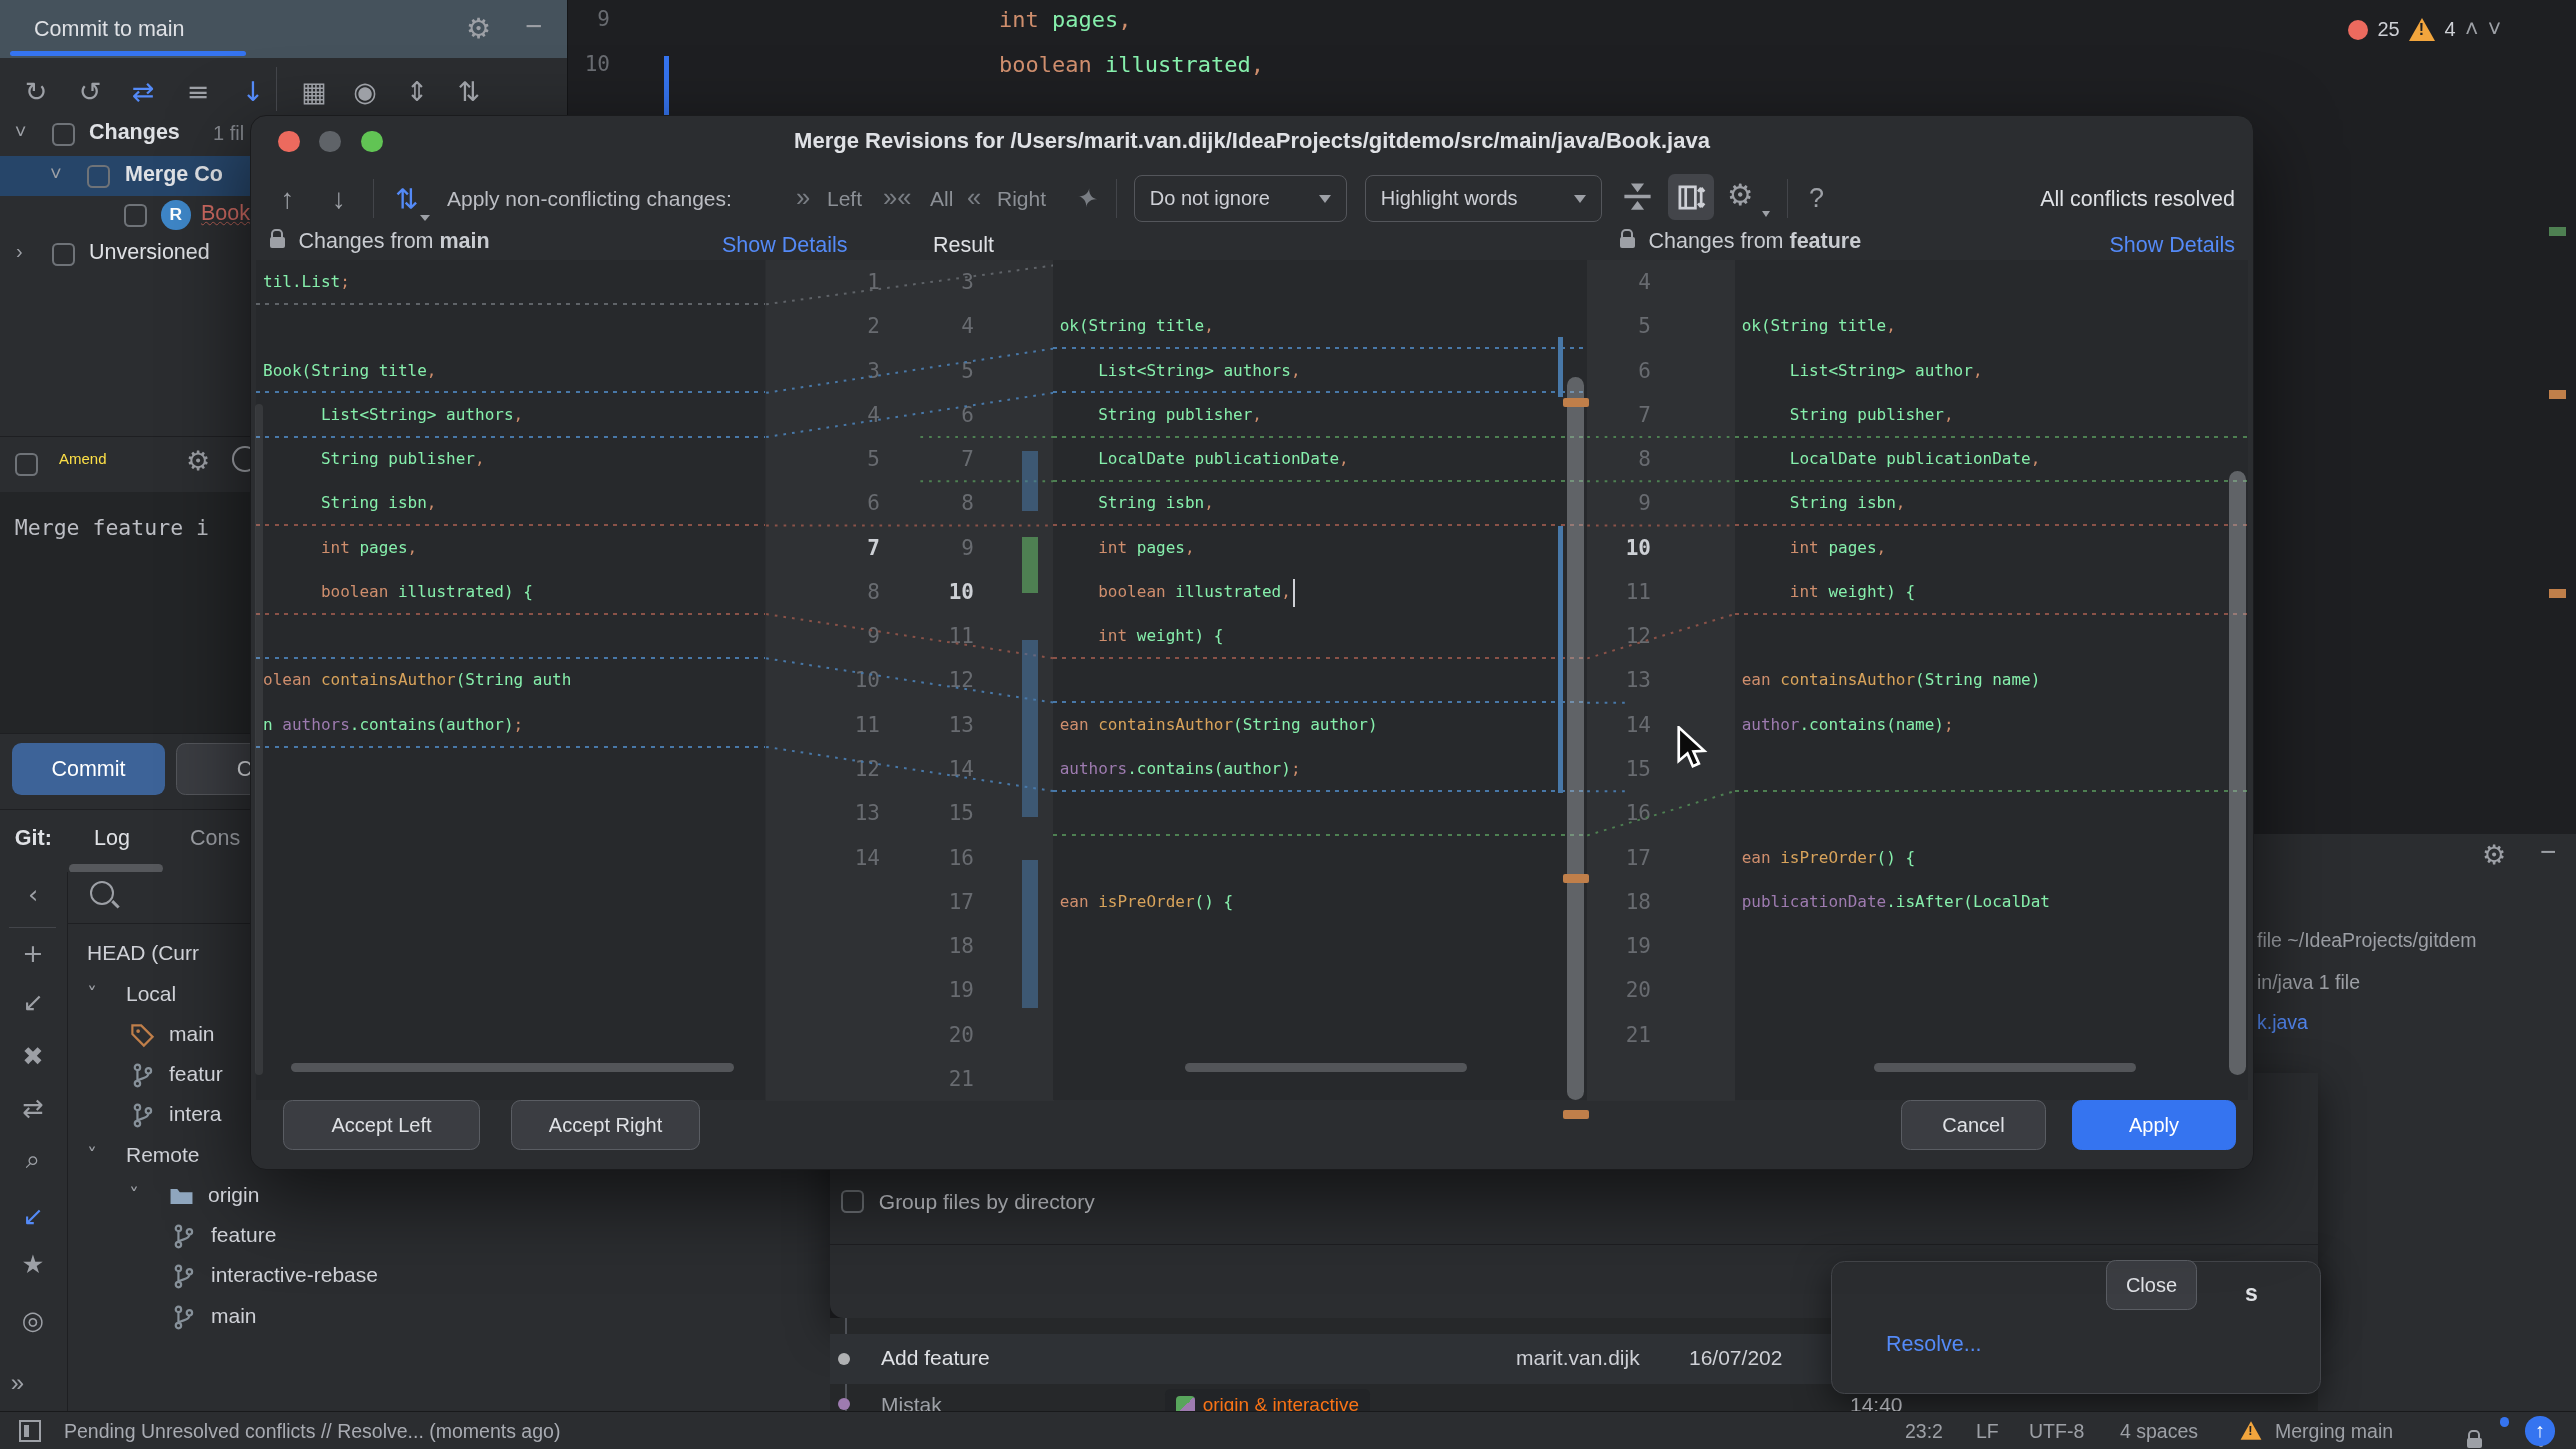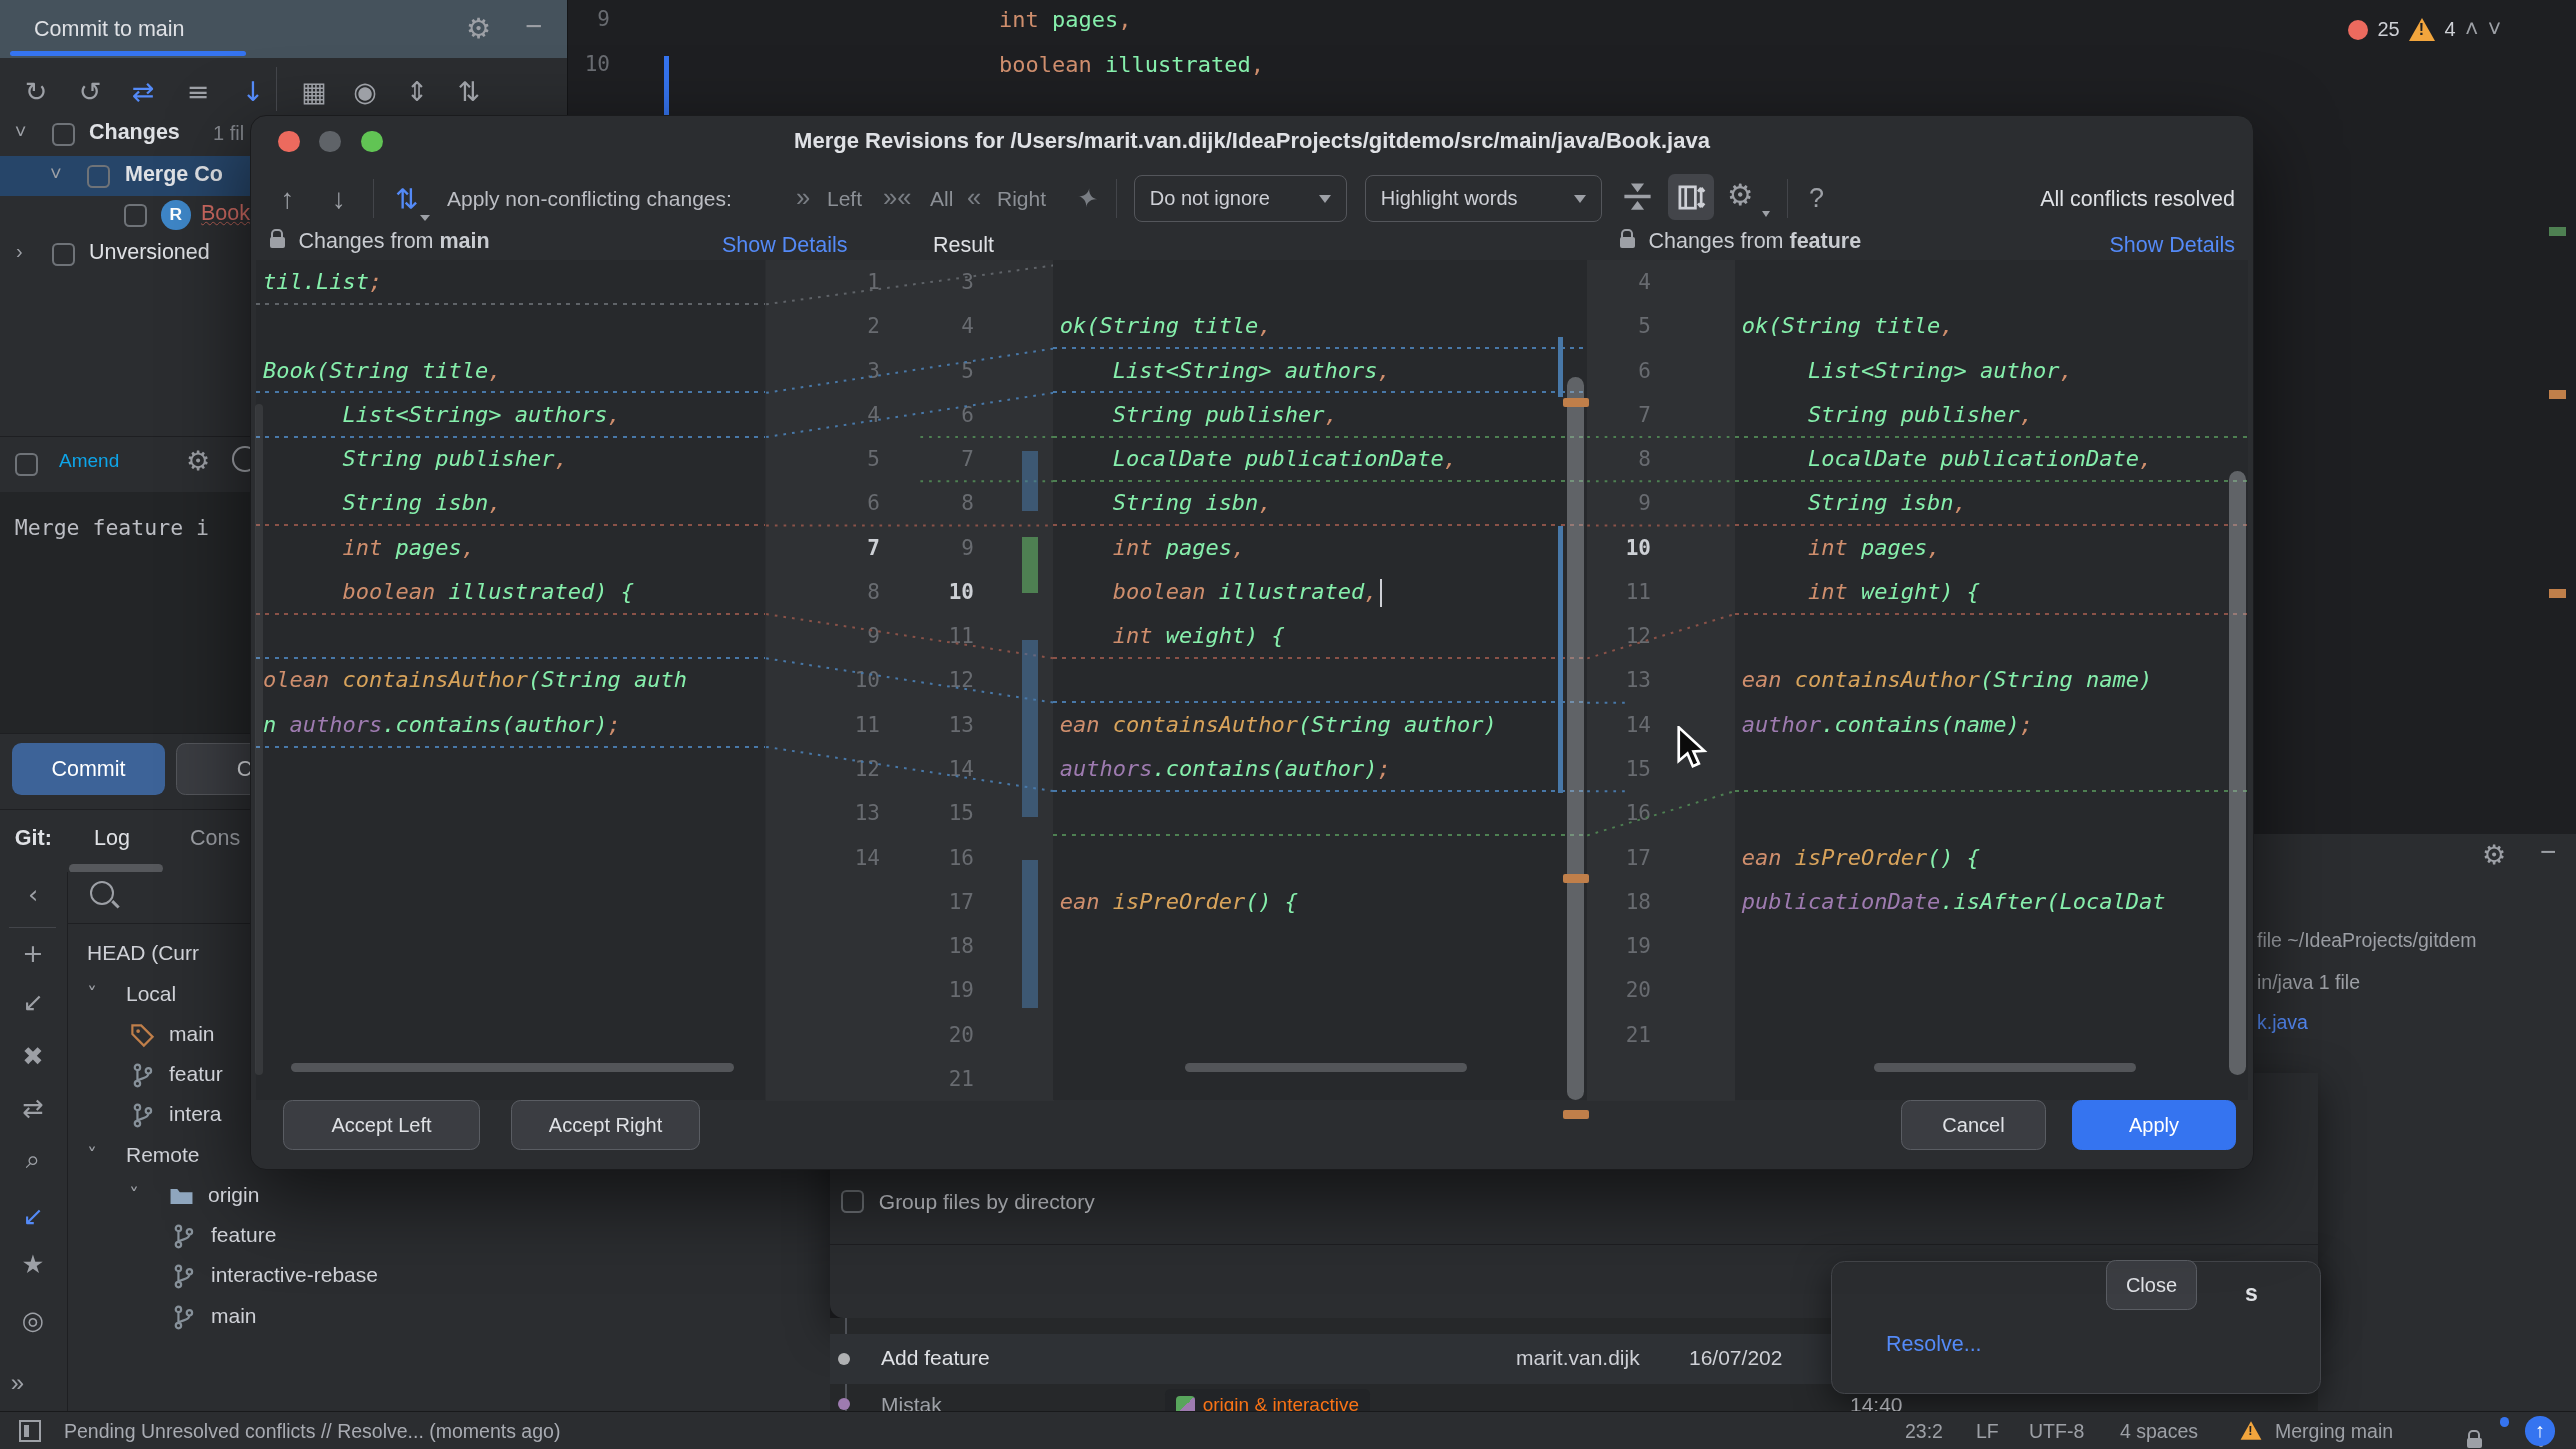--- a/index.html
+++ b/index.html
@@ -2,21 +2,21 @@
 <html style="font-size:10.7px"><head>
 <meta charset="utf-8">
 <style>
   html,body{margin:0;padding:0;background:#141517;}
   #root{position:relative;width:2576px;height:1449px;background:#1E1F22;overflow:hidden;
         font-family:"Liberation Sans",sans-serif;color:#BCBEC4;}
   .abs{position:absolute;}
   .mono{font-family:"DejaVu Sans Mono",monospace;}
   .c-k{color:#CF8E6D}.c-t{color:#86efac}.c-f{color:#9E7BB0}.c-m{color:#D8A35B}.c-p{color:#CF8E6D}
   .coderow{position:absolute;left:0;right:0;height:44px;line-height:44px;white-space:pre;
-           font-family:"DejaVu Sans Mono",monospace;font-size:22px;padding-left:6.7px;overflow:hidden;font-style:italic;}
+           font-family:"DejaVu Sans Mono",monospace;font-size:16px;padding-left:6.7px;overflow:hidden;}
   .sep{position:absolute;left:0;right:0;height:2px;}
   .sep-g{background:repeating-linear-gradient(90deg,#5F6368 0 4px,transparent 4px 9.4px);}
   .sep-b{background:repeating-linear-gradient(90deg,#4878A8 0 4px,transparent 4px 9.4px);}
   .sep-gr{background:repeating-linear-gradient(90deg,#4E8052 0 4px,transparent 4px 9.4px);}
   .sep-r{background:repeating-linear-gradient(90deg,#8A5248 0 4px,transparent 4px 9.4px);}
   .gnum{position:absolute;height:44px;line-height:44px;text-align:right;
         font-family:"DejaVu Sans Mono",monospace;font-size:21px;color:#686B70;}
   .gnum.bold{color:#CDD0D5;font-weight:bold;}
   .btn{display:flex;align-items:center;justify-content:center;border-radius:9.4px;
        font-size:20px;color:#DFE1E5;background:#3B3D42;border:1.3px solid #5A5D63;box-sizing:border-box;}
@@ -74,21 +74,21 @@
     <span class="abs" style="left:201px;top:5.4px;font-size:21.5px;color:#CF6A62;text-decoration:underline wavy 1.3px #B05C52;">Book</span>
   </div>
   <div class="abs" style="left:0;top:235px;width:567px;height:39px;">
     <span class="abs icon-grey" style="left:16px;top:5.4px;font-size:20px;">›</span>
     <span class="abs checkbox" style="left:52px;top:8px;"></span>
     <span class="abs" style="left:89px;top:5.4px;font-size:21.5px;color:#DFE1E5;">Unversioned</span>
   </div>
 
   <div class="abs" style="left:0;top:436px;width:567px;height:56px;background:#2B2D30;border-top:1.3px solid #1E1F22;">
     <span class="abs checkbox" style="left:14.8px;top:16px;"></span>
-    <span class="abs" style="left:59px;top:13.4px;font-size:19px;color:#0ea5e9;">Amend</span>
+    <span class="abs" style="left:59px;top:13.4px;font-size:15px;color:#fde047;">Amend</span>
     <span class="abs icon-grey" style="left:186px;top:8px;font-size:27px;">⚙</span>
     <span class="abs icon-grey" style="left:232px;top:9.4px;width:25.5px;height:25.5px;border:2px solid #9DA0A6;border-radius:50%;box-sizing:border-box;"></span>
   </div>
   <div class="abs" style="left:0;top:492px;width:567px;height:241px;background:#232527;">
     <span class="abs mono" style="left:14.8px;top:23px;font-size:21.5px;color:#BCBEC4;">Merge feature i</span>
   </div>
   <div class="abs" style="left:0;top:734px;width:567px;height:75px;background:#2B2D30;"></div>
   <div class="abs" style="left:12px;top:743px;width:153px;height:52px;background:#3D6398;border-radius:9.4px;color:#FFFFFF;font-size:21.5px;display:flex;align-items:center;justify-content:center;">Commit</div>
   <div class="abs" style="left:176px;top:743px;width:161px;height:52px;background:#3B3D42;border:1.3px solid #54565B;border-radius:9.4px;color:#DFE1E5;font-size:21.5px;display:flex;align-items:center;justify-content:center;box-sizing:border-box;">Con</div>
 

